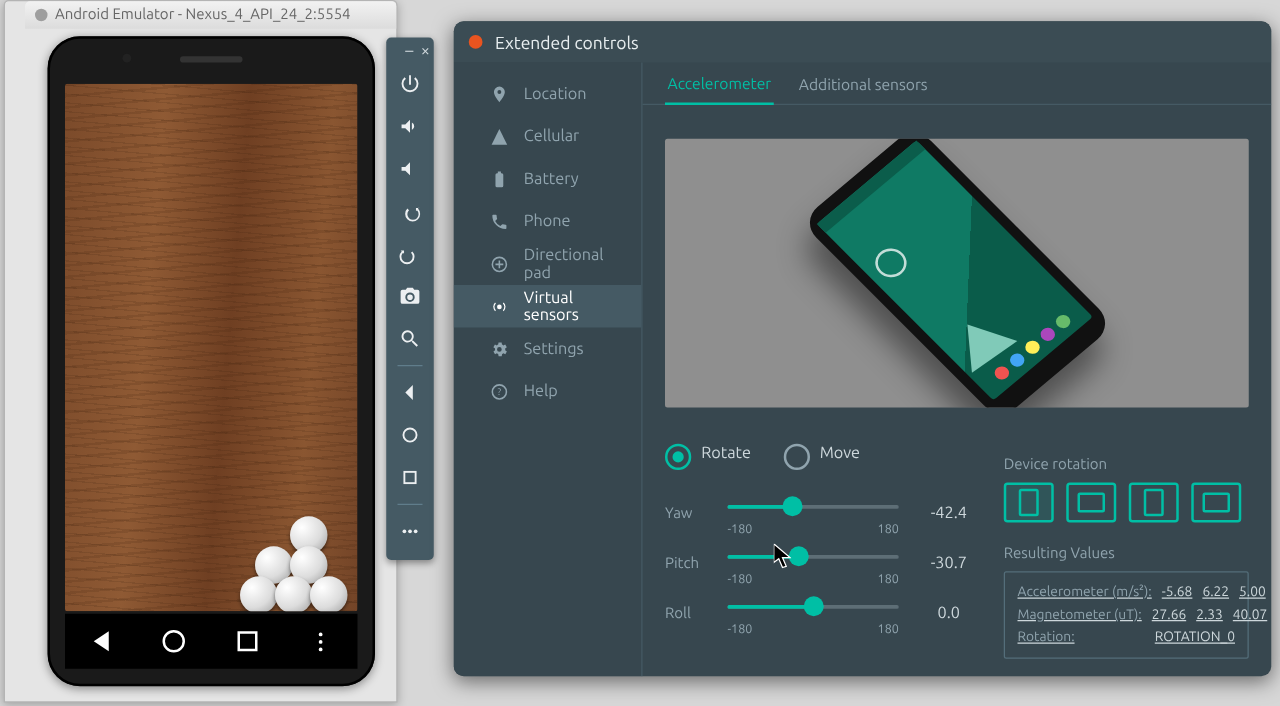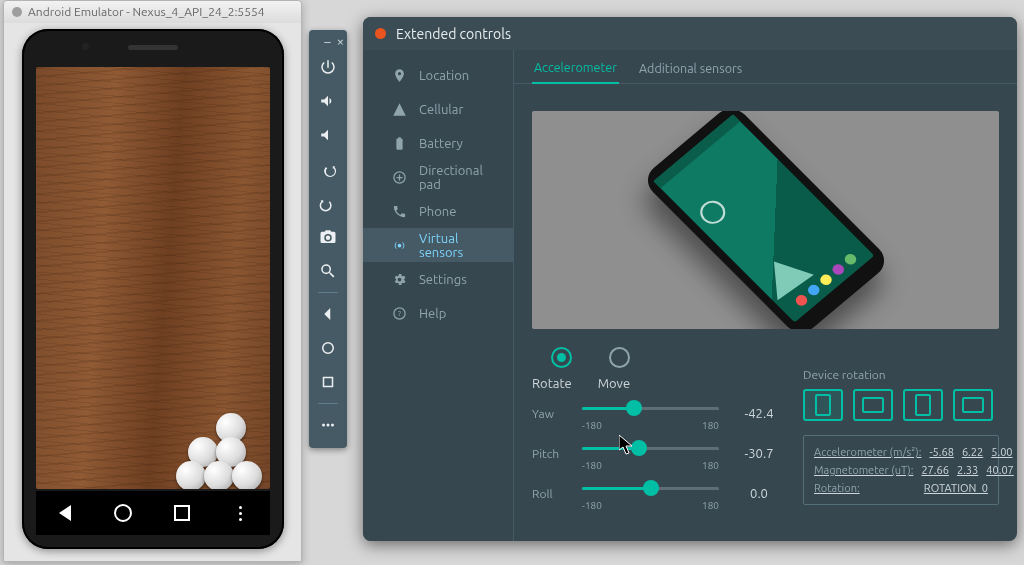--- a/index.html
+++ b/index.html
@@ -15,21 +15,21 @@
     --accent: #00c4a3;
     --accent-teal: #00bfa5;
     --divider: #455a64;
     --phone-black: #1a1a1a;
     --title-ubuntu: #555;
   }
   html,body{margin:0;padding:0;width:1024px;height:565px;font-family:"Ubuntu","Segoe UI",Arial,sans-serif;font-size:13px;color:var(--text-light);background:#fff;}
   .desktop{position:relative;width:1024px;height:565px;background:var(--bg-desktop);}
 
   
-  .emu-window{position:absolute;left:3px;top:0;width:297px;height:560px;background:#e5e5e5;border:1px solid #b4b4b4;border-radius:4px 4px 0 0;box-shadow:0 2px 8px rgba(0,0,0,.25);}
+  .emu-window{position:absolute;left:3px;top:0;width:297px;height:560px;background:#e5e5e5;border:1px solid #b4b4b4;border-radius:4px 4px 0 0;box-shadow:0 2px 8px rgba(0,0,0,.25);padding-left:16px;}
   .emu-title{height:22px;line-height:22px;padding:0 8px;font-size:12px;color:#666;background:linear-gradient(#f2f2f2,#dcdcdc);border-radius:4px 4px 0 0;display:flex;align-items:center;gap:6px;}
   .emu-title .dot{width:10px;height:10px;border-radius:50%;background:#9e9e9e;}
   .emu-body{padding:6px 10px 10px 10px;}
   .phone-frame{position:relative;margin:0 auto;width:262px;height:520px;background:var(--phone-black);border-radius:26px;box-shadow:inset 0 0 0 2px #000, 0 2px 8px rgba(0,0,0,.4);}
   .phone-screen{position:absolute;left:14px;right:14px;top:38px;bottom:60px;border-radius:2px;overflow:hidden;}
   .wood{width:100%;height:100%;background:
     repeating-linear-gradient(175deg, rgba(60,30,10,.15) 0 2px, rgba(0,0,0,0) 2px 9px),
     repeating-linear-gradient(185deg, rgba(40,20,5,.12) 0 1px, rgba(0,0,0,0) 1px 7px),
     linear-gradient(95deg,#7b4a2a,#8f5a34 30%,#6f3f22 55%,#8a5631 80%,#734427);
     position:relative;}
@@ -59,21 +59,21 @@
   .tb-sep{width:20px;height:1px;background:#607d8b;margin:4px 0;}
 
   
   .ext-window{position:absolute;left:363px;top:17px;width:654px;height:524px;background:var(--bg-panel);border-radius:8px;box-shadow:0 4px 16px rgba(0,0,0,.5);display:flex;flex-direction:column;overflow:hidden;}
   .ext-titlebar{height:33px;background:#3b4c54;display:flex;align-items:center;padding:0 12px;gap:10px;font-size:14px;color:#e8eef0;}
   .ext-titlebar .tdot{width:11px;height:11px;border-radius:50%;background:#e95420;}
   .ext-body{flex:1;display:flex;min-height:0;}
 
   .sidebar{width:150px;background:var(--bg-panel);border-right:1px solid var(--divider);padding-top:8px;}
   .side-item{height:34px;display:flex;align-items:center;gap:12px;padding:0 29px;color:var(--text-dim);cursor:pointer;font-size:13px;}
-  .side-item.selected{background:var(--bg-side-selected);color:#7dd3fc;}
+  .side-item.selected{background:var(--bg-side-selected);color:#ffffff;}
   .side-item svg{width:15px;height:15px;fill:currentColor;flex:0 0 15px;}
 
   .main{flex:1;display:flex;flex-direction:column;min-width:0;gap:13px;}
   .tabs{height:33px;display:flex;align-items:flex-end;gap:18px;padding:0 18px;border-bottom:1px solid var(--divider);}
   .tab{padding:0 2px 8px 2px;color:var(--text-dim);cursor:pointer;font-size:12.5px;}
   .tab.active{color:var(--accent-teal);border-bottom:2px solid var(--accent-teal);margin-bottom:-1px;}
 
   .preview{margin:14px 18px 8px 18px;height:218px;background:#8f8f8f;border-radius:2px;display:flex;align-items:center;justify-content:center;overflow:hidden;}
   .dev3d{transform:rotateZ(-40deg) skewX(5deg);}
   .dev-body{width:120px;height:225px;background:#111;border-radius:18px;padding:10px 8px 16px 8px;box-sizing:border-box;box-shadow:-16px 14px 25px rgba(0,0,0,.45);}
@@ -81,21 +81,21 @@
   .dev-status{position:absolute;top:0;left:0;right:0;height:10px;background:#0b5d4b;}
   .dev-dock{position:absolute;bottom:4px;left:0;right:0;height:18px;display:flex;justify-content:center;gap:5px;align-items:center;}
   .dock-ico{width:11px;height:11px;border-radius:50%;}
   .d1{background:#ef5350;} .d2{background:#42a5f5;} .d3{background:#ffee58;} .d4{background:#ab47bc;} .d5{background:#66bb6a;}
   .dev-tri{position:absolute;left:5px;bottom:26px;width:0;height:0;border-left:22px solid transparent;border-right:22px solid transparent;border-bottom:34px solid #9de6d3;opacity:.8;transform:rotate(5deg);}
   .dev-circ{position:absolute;top:50px;left:8px;width:20px;height:20px;border-radius:50%;border:2px solid rgba(255,255,255,.75);}
 
   .controls{display:flex;gap:14px;padding:0 18px 14px 18px;}
   .col-sliders{flex:1;min-width:0;}
   .mode-row{display:flex;align-items:center;gap:26px;height:36px;}
-  .radio{display:flex;align-items:flex-end;gap:8px;color:var(--text-light);cursor:pointer;flex-direction:column;}
+  .radio{display:flex;align-items:flex-start;gap:8px;color:var(--text-light);cursor:pointer;}
   .radio .r-outer{width:17px;height:17px;border:2px solid var(--text-dim);border-radius:50%;display:flex;align-items:center;justify-content:center;}
   .radio.checked .r-outer{border-color:var(--accent-teal);}
   .radio .r-inner{width:9px;height:9px;border-radius:50%;background:var(--accent-teal);display:none;}
   .radio.checked .r-inner{display:block;}
 
   .slider-row{display:grid;grid-template-columns:40px 1fr 60px;align-items:center;column-gap:10px;margin-top:14px;}
   .slider-row .lbl{color:var(--text-dim);font-size:12px;}
   .slider-row .val{color:var(--text-light);text-align:center;font-size:13px;}
   .slider-wrap{position:relative;height:26px;}
   .track{position:absolute;left:0;right:0;top:7px;height:3px;background:#5d6e76;border-radius:2px;}
@@ -253,30 +253,30 @@
           <span>Cellular</span>
         </div>
         <div class="side-item">
           <svg viewBox="0 0 24 24">
               <path d="M15 4h-1V2h-4v2H9a2 2 0 0 0-2 2v14a2 2 0 0 0 2 2h6a2 2 0 0 0 2-2V6a2 2 0 0 0-2-2z"></path>
             </svg>
           <span>Battery</span>
         </div>
         <div class="side-item">
           <svg viewBox="0 0 24 24">
+              <path d="M6.6 10.8a15 15 0 0 0 6.6 6.6l2.2-2.2a1 1 0 0 1 1-.25 11.4 11.4 0 0 0 3.6.58 1 1 0 0 1 1 1V20a1 1 0 0 1-1 1A17 17 0 0 1 3 4a1 1 0 0 1 1-1h3.5a1 1 0 0 1 1 1 11.4 11.4 0 0 0 .58 3.6 1 1 0 0 1-.25 1z"></path>
+            </svg>
+          <span>Phone</span>
+        </div>
+        <div class="side-item">
+          <svg viewBox="0 0 24 24">
               <circle cx="12" cy="12" r="9" fill="none" stroke="currentColor" stroke-width="2"></circle>
               <path d="M12 7v10M7 12h10" stroke="currentColor" stroke-width="2"></path>
             </svg>
           <span>Directional pad</span>
-        </div>
-        <div class="side-item">
-          <svg viewBox="0 0 24 24">
-              <path d="M6.6 10.8a15 15 0 0 0 6.6 6.6l2.2-2.2a1 1 0 0 1 1-.25 11.4 11.4 0 0 0 3.6.58 1 1 0 0 1 1 1V20a1 1 0 0 1-1 1A17 17 0 0 1 3 4a1 1 0 0 1 1-1h3.5a1 1 0 0 1 1 1 11.4 11.4 0 0 0 .58 3.6 1 1 0 0 1-.25 1z"></path>
-            </svg>
-          <span>Phone</span>
         </div>
         <div class="side-item selected">
           <svg viewBox="0 0 24 24">
               <circle cx="12" cy="12" r="3"></circle>
               <path d="M5 12a7 7 0 0 1 2-5M19 12a7 7 0 0 0-2-5M5 12a7 7 0 0 0 2 5M19 12a7 7 0 0 1-2 5" fill="none" stroke="currentColor" stroke-width="1.6"></path>
             </svg>
           <span>Virtual sensors</span>
         </div>
         <div class="side-item">
           <svg viewBox="0 0 24 24">
@@ -387,20 +387,21 @@
                   <span class="ph-h"></span>
                 </div>
               <div class="rot-btn">
                   <span class="ph-v"></span>
                 </div>
               <div class="rot-btn">
                   <span class="ph-h"></span>
                 </div>
             </div>
 
+            <div class="sec-title">Resulting Values</div>
             <div class="res-box">
               <div class="res-row">
                 <span class="k">Accelerometer (m/s²):</span>
                 <span>-5.68</span>
                 <span>6.22</span>
                 <span>5.00</span>
               </div>
               <div class="res-row">
                 <span class="k">Magnetometer (uT):</span>
                 <span>27.66</span>

